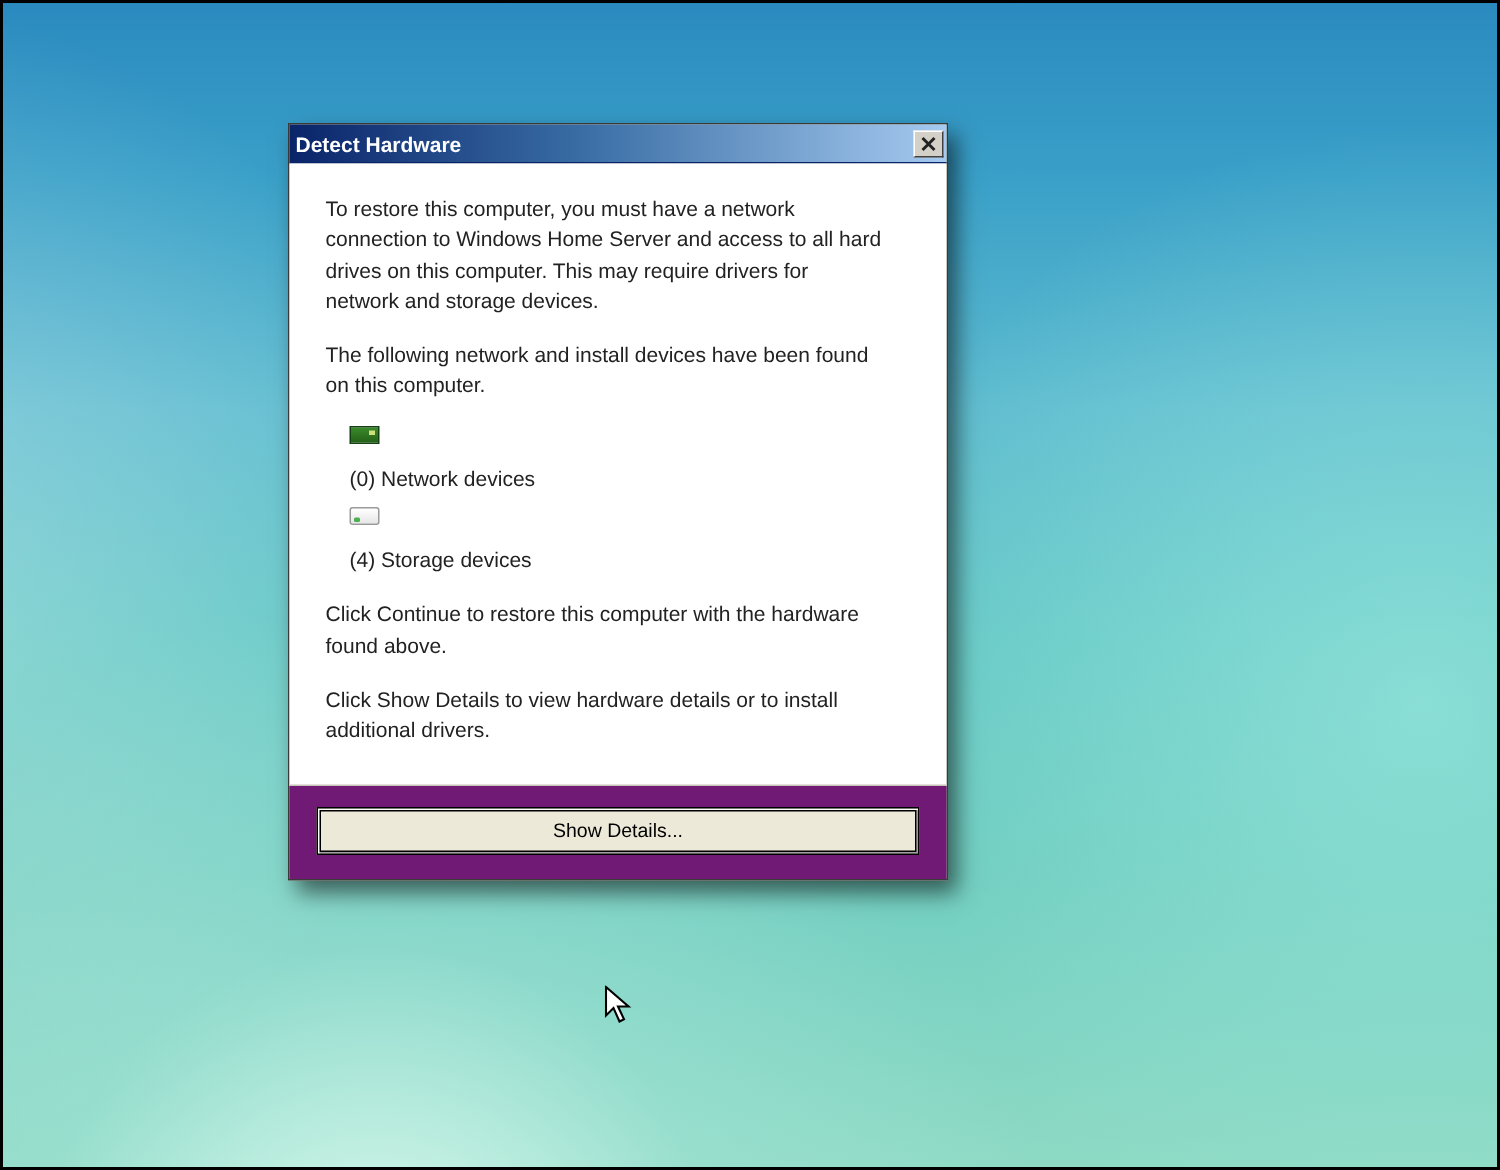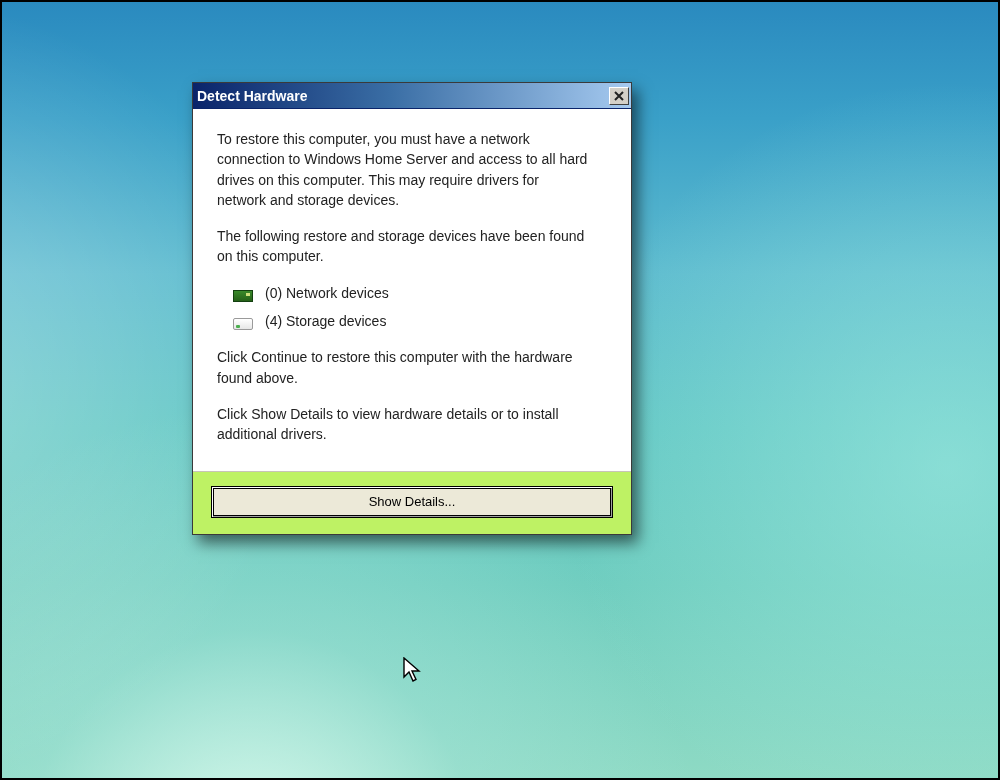--- a/index.html
+++ b/index.html
@@ -74,23 +74,24 @@
       line-height: 1.45;
       background: #fff;
       border-bottom: 1px solid #c8c4b8;
     }
     .body p { margin: 0 0 16px 0; }
     .devices {
       margin: 2px 0 16px 16px;
     }
     .dev-row {
       display: flex;
-      align-items: flex-end;
+      align-items: flex-start;
       gap: 12px;
       margin: 8px 0;
+      flex-direction: column;
     }
     .dev-icon {
       width: 20px;
       height: 14px;
       flex: none;
       display: flex;
       align-items: center;
       justify-content: center;
     }
     .nic {
@@ -117,21 +118,21 @@
     }
     .hdd:before{
       content:"";
       position:absolute;
       left:2px; bottom:1px;
       width:4px; height:3px;
       background:#4caf50;
       border-radius:1px;
     }
     .footer {
-      background: #bef264;
+      background: #701a75;
       padding: 14px 18px 16px 18px;
       display: flex;
       gap: 20px;
     }
     .btn {
       flex: 1;
       height: 32px;
       background: #ece9d8;
       border: 1px solid #404040;
       box-shadow: inset 1px 1px 0 #fff, inset -1px -1px 0 #a0a0a0;
@@ -165,21 +166,21 @@
       <span class="title">Detect Hardware</span>
       <div class="close-btn">
         <svg width="10" height="10" viewBox="0 0 10 10">
           <path d="M1 1 L9 9 M9 1 L1 9" stroke="#222" stroke-width="2" fill="none"></path>
         </svg>
       </div>
     </div>
 
     <div class="body">
       <p>To restore this computer, you must have a network connection to Windows Home Server and access to all hard drives on this computer. This may require drivers for network and storage devices.</p>
-      <p>The following restore and storage devices have been found on this computer.</p>
+      <p>The following network and install devices have been found on this computer.</p>
 
       <div class="devices">
         <div class="dev-row">
           <span class="dev-icon">
               <span class="nic"></span>
             </span>
           <span>(0) Network devices</span>
         </div>
         <div class="dev-row">
           <span class="dev-icon">

